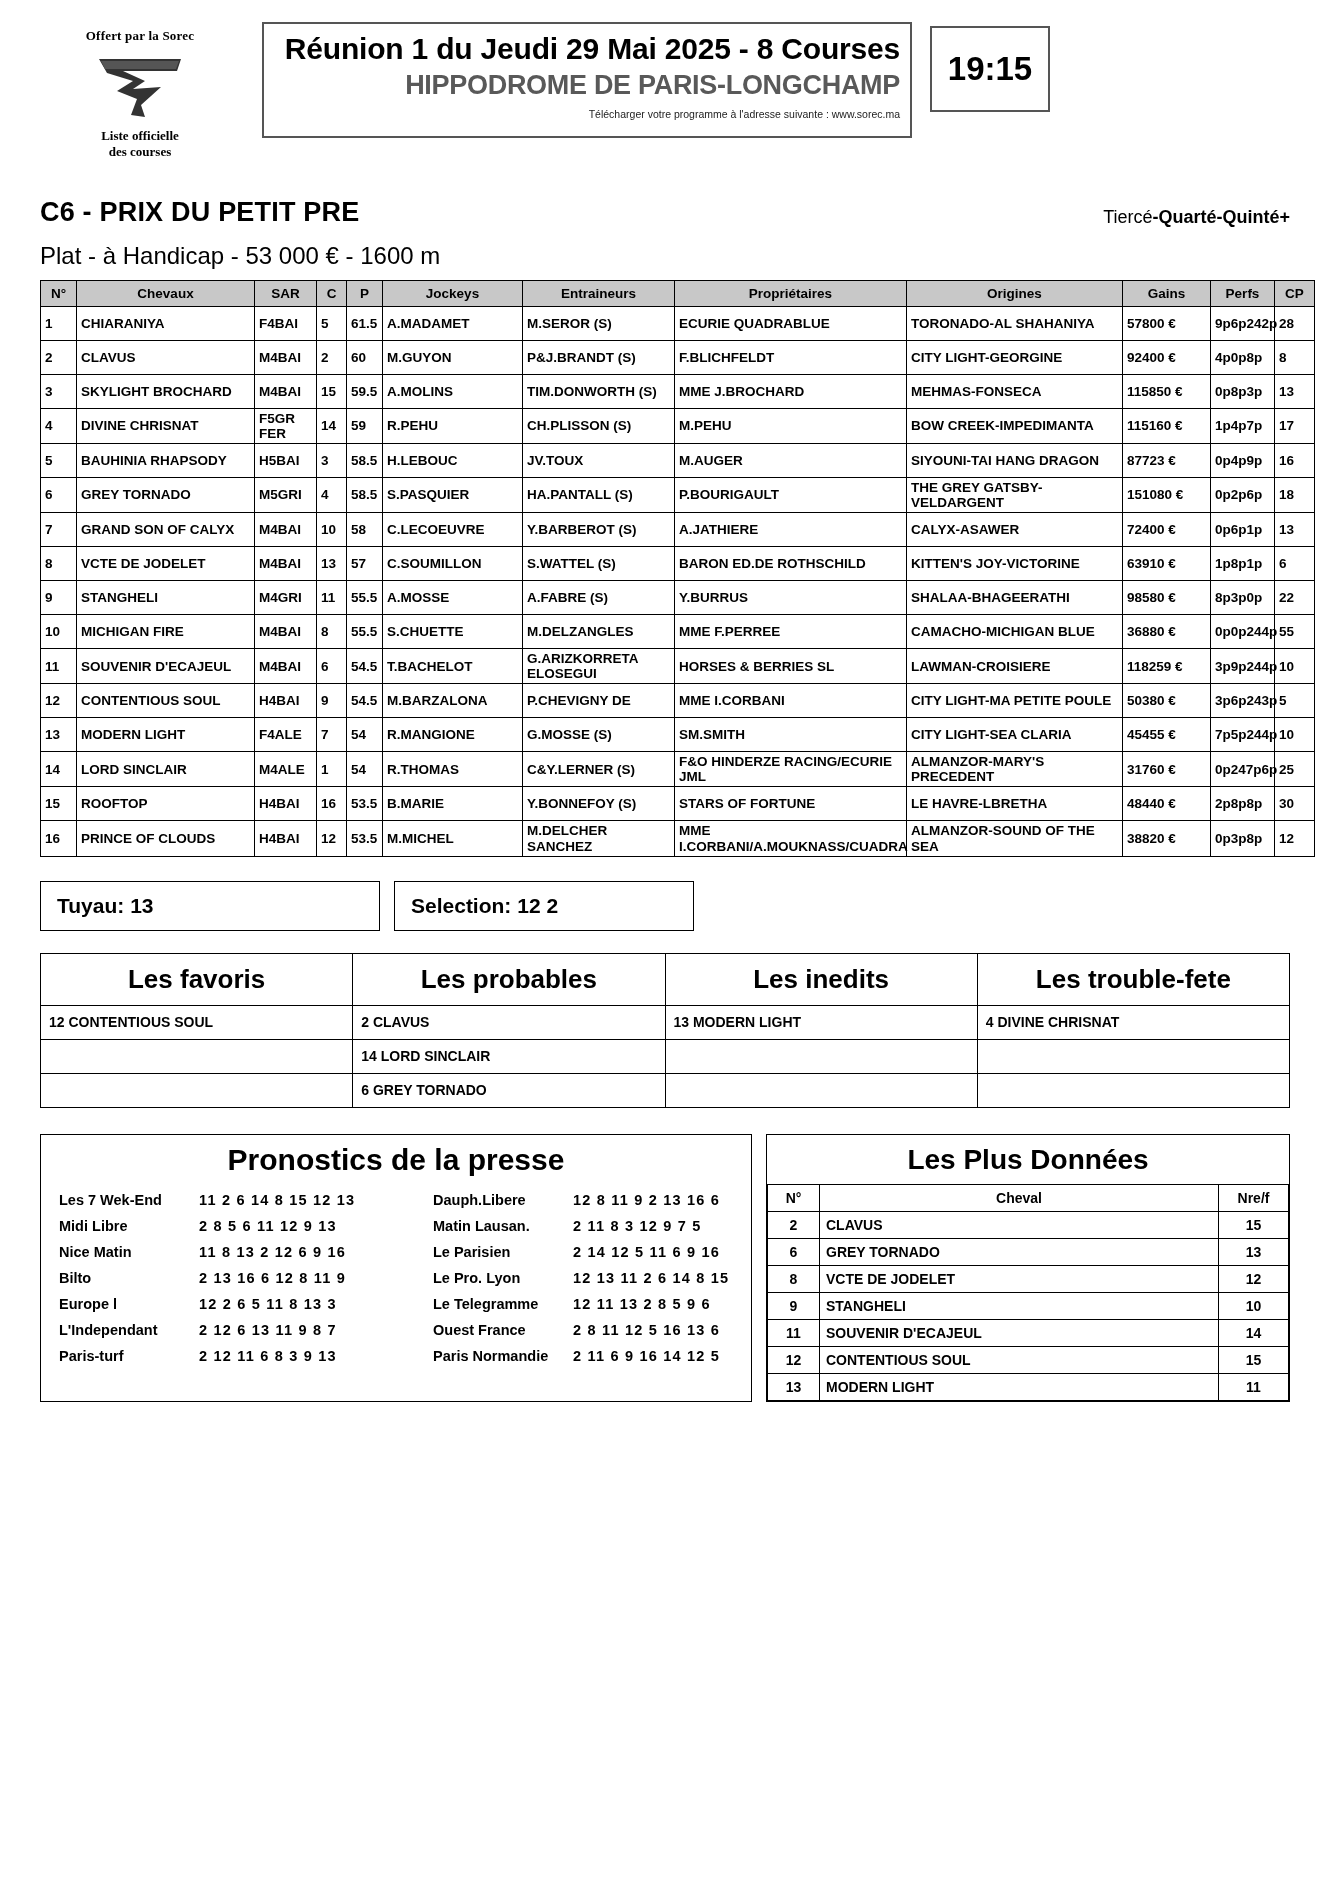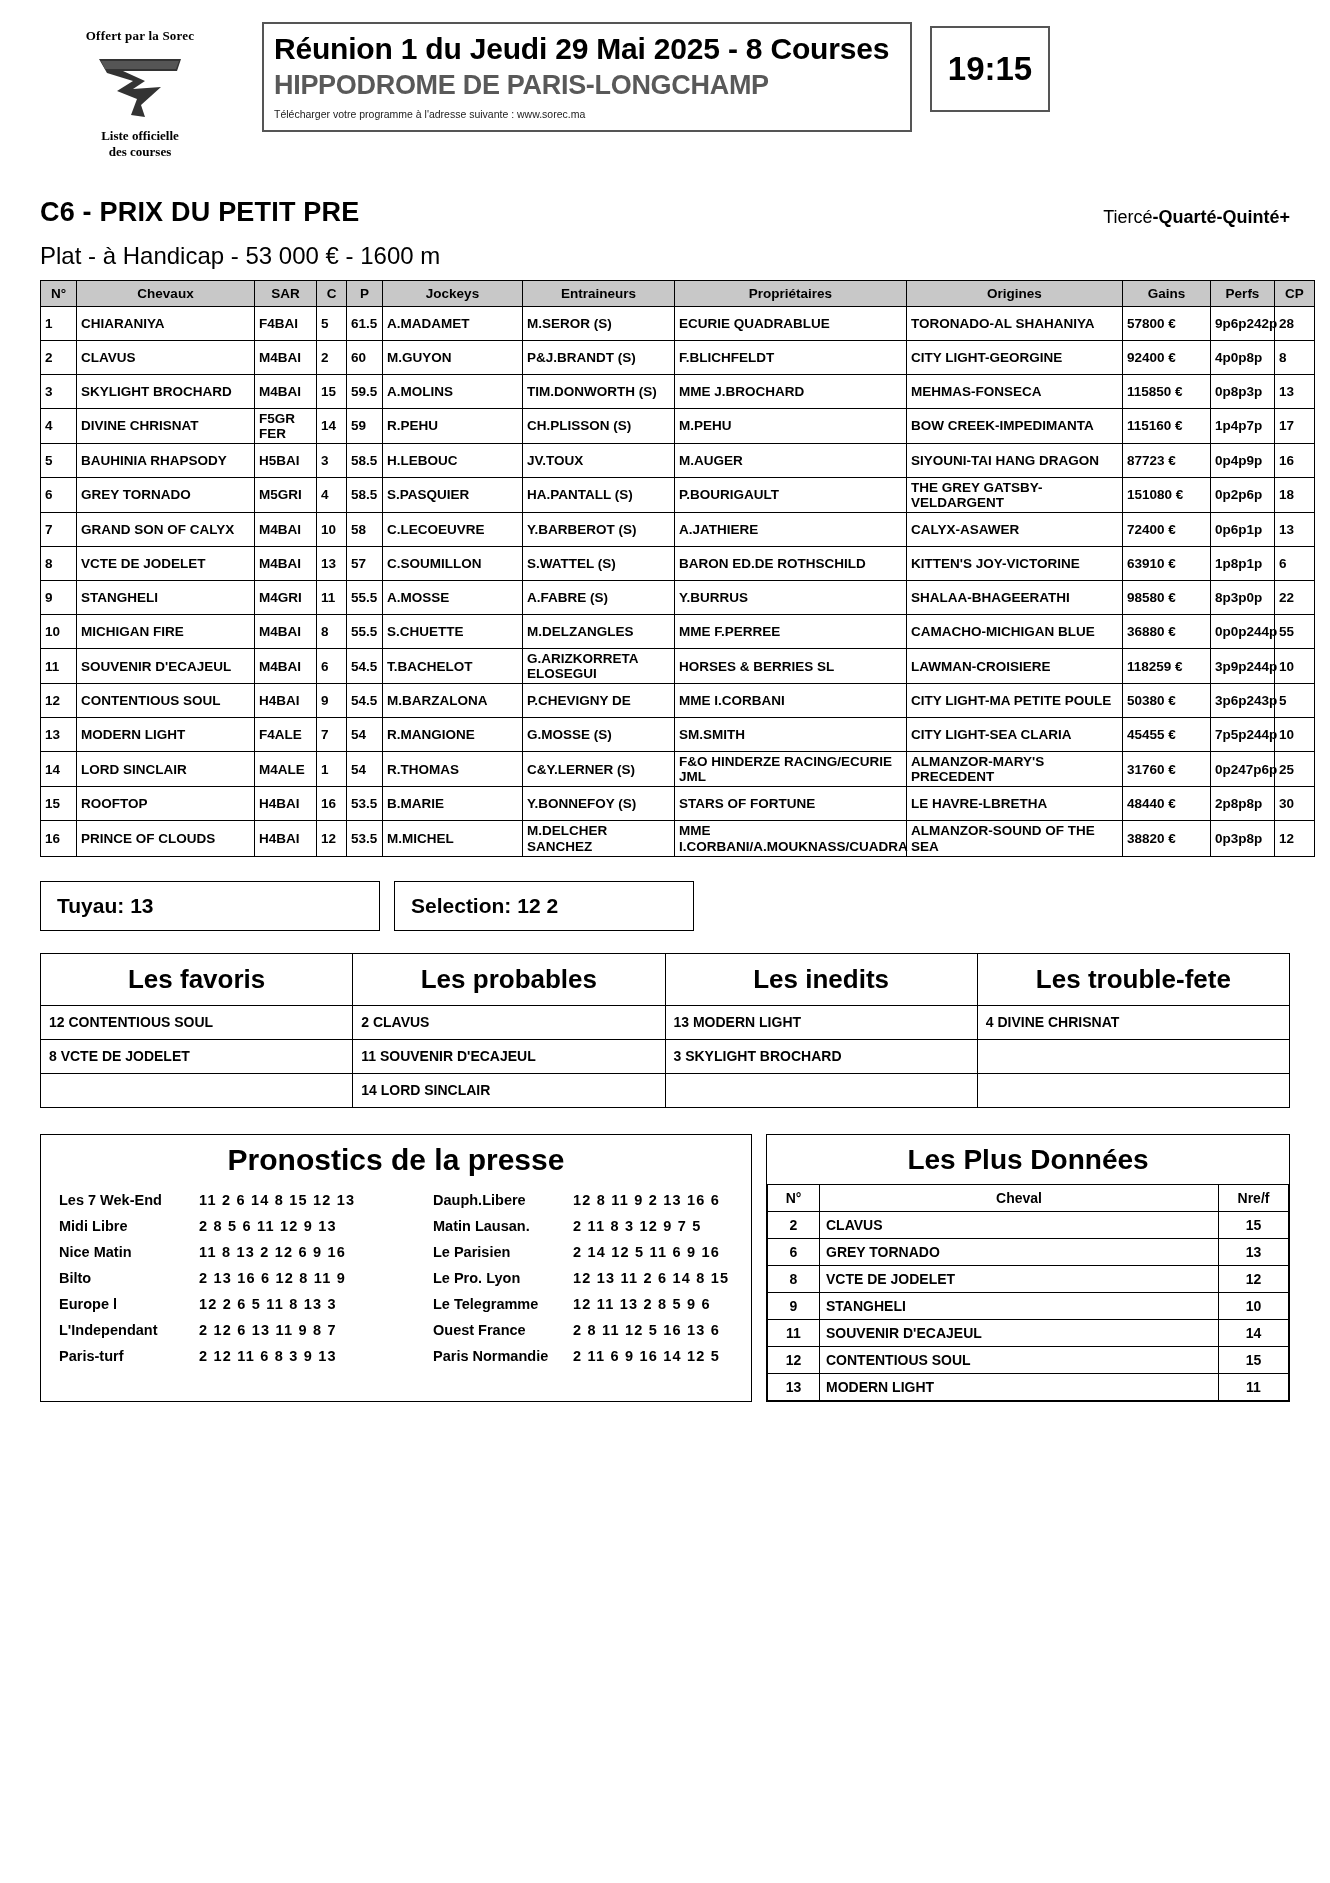--- a/index.html
+++ b/index.html
@@ -15,21 +15,21 @@
 
   
   .header { display:flex; align-items:flex-start; padding:22px 40px 0 40px; gap:0; }
   .logo-box { width:200px; text-align:center; padding-top:6px; }
   .logo-top { font-family:"Liberation Serif", serif; font-size:13px; font-weight:600; letter-spacing:.2px; }
   .logo-mark { width:95px; height:75px; margin:3px auto 2px auto; }
   .logo-bot { font-family:"Liberation Serif", serif; font-size:13px; font-weight:700; line-height:1.25; }
 
   .title-box {
     flex:1; border:2px solid #555; margin-left:22px; margin-right:18px;
-    padding:8px 10px 10px 10px; text-align:left; max-width:650px;
+    padding:8px 10px 16px 10px; text-align:right; max-width:650px;
   }
   .title-line1 { font-size:30px; font-weight:bold; letter-spacing:-.2px; white-space:nowrap; }
   .title-line2 { font-size:27px; font-weight:bold; color:#595959; letter-spacing:-.3px; margin-top:4px; white-space:nowrap; }
   .title-line3 { font-size:10.5px; color:#222; margin-top:7px; }
 
   .time-box {
     width:120px; border:2px solid #555; padding:22px 0;
     text-align:center; font-size:33px; font-weight:bold; margin-top:4px;
   }
 
@@ -416,28 +416,28 @@
       </tr>
     </thead>
     <tbody id="cats-body">
         <tr>
           <td>12 CONTENTIOUS SOUL</td>
           <td>2 CLAVUS</td>
           <td>13 MODERN LIGHT</td>
           <td>4 DIVINE CHRISNAT</td>
         </tr>
         <tr>
-          <td>8 VCTE DE JODELET</td>
-          <td>11 SOUVENIR D'ECAJEUL</td>
-          <td>3 SKYLIGHT BROCHARD</td>
-          <td></td>
-        </tr>
-        <tr>
           <td></td>
           <td>14 LORD SINCLAIR</td>
+          <td></td>
+          <td></td>
+        </tr>
+        <tr>
+          <td></td>
+          <td>6 GREY TORNADO</td>
           <td></td>
           <td></td>
         </tr>
       </tbody>
   </table>
 
   <div class="bottom">
     <div class="press">
       <h2>Pronostics de la presse</h2>
       <div class="press-grid">

